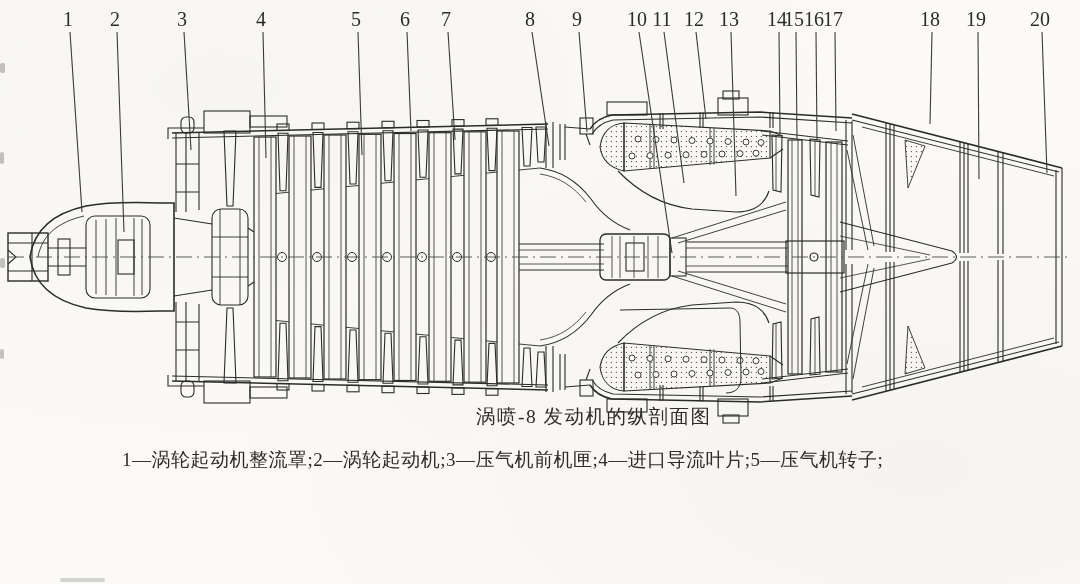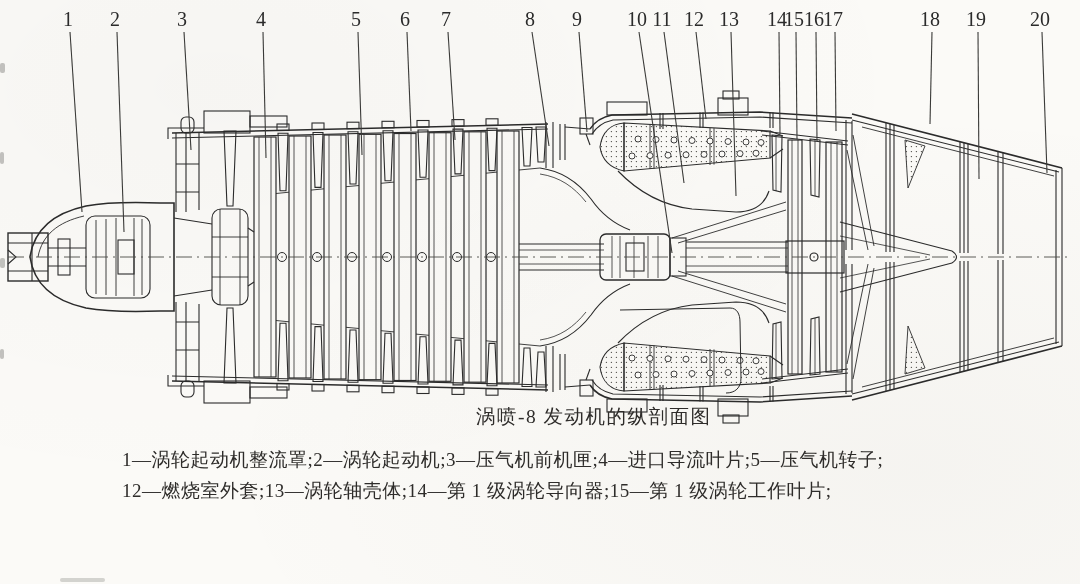--- a/index.html
+++ b/index.html
@@ -275,21 +275,20 @@
         <line x1="978" y1="32" x2="979" y2="179" stroke="#3a3a38" stroke-width="1.1"></line>
         <text x="1040" y="26" text-anchor="middle" class="co">20</text>
         <line x1="1042" y1="32" x2="1047" y2="173" stroke="#3a3a38" stroke-width="1.1"></line>
       </g>
   </svg>
 
   <div class="caption">涡喷-8 发动机的纵剖面图</div>
 
   <div class="legend" id="legend">
       <div>1—涡轮起动机整流罩;2—涡轮起动机;3—压气机前机匣;4—进口导流叶片;5—压气机转子;</div>
-      <div>12—燃烧室外套;13—涡轮轴壳体;14—第 1 级涡轮导向器;15—第 1 级涡轮工作叶片;</div>
     </div>
 
   <div class="smudge" style="left:0;top:63px;width:5px;height:10px;"></div>
   <div class="smudge" style="left:0;top:152px;width:4px;height:12px;"></div>
   <div class="smudge" style="left:0;top:258px;width:5px;height:10px;"></div>
   <div class="smudge" style="left:0;top:349px;width:4px;height:10px;"></div>
   <div class="smudge" style="left:60px;top:578px;width:45px;height:4px;opacity:.35;"></div>
 </div>
 
 </body></html>

